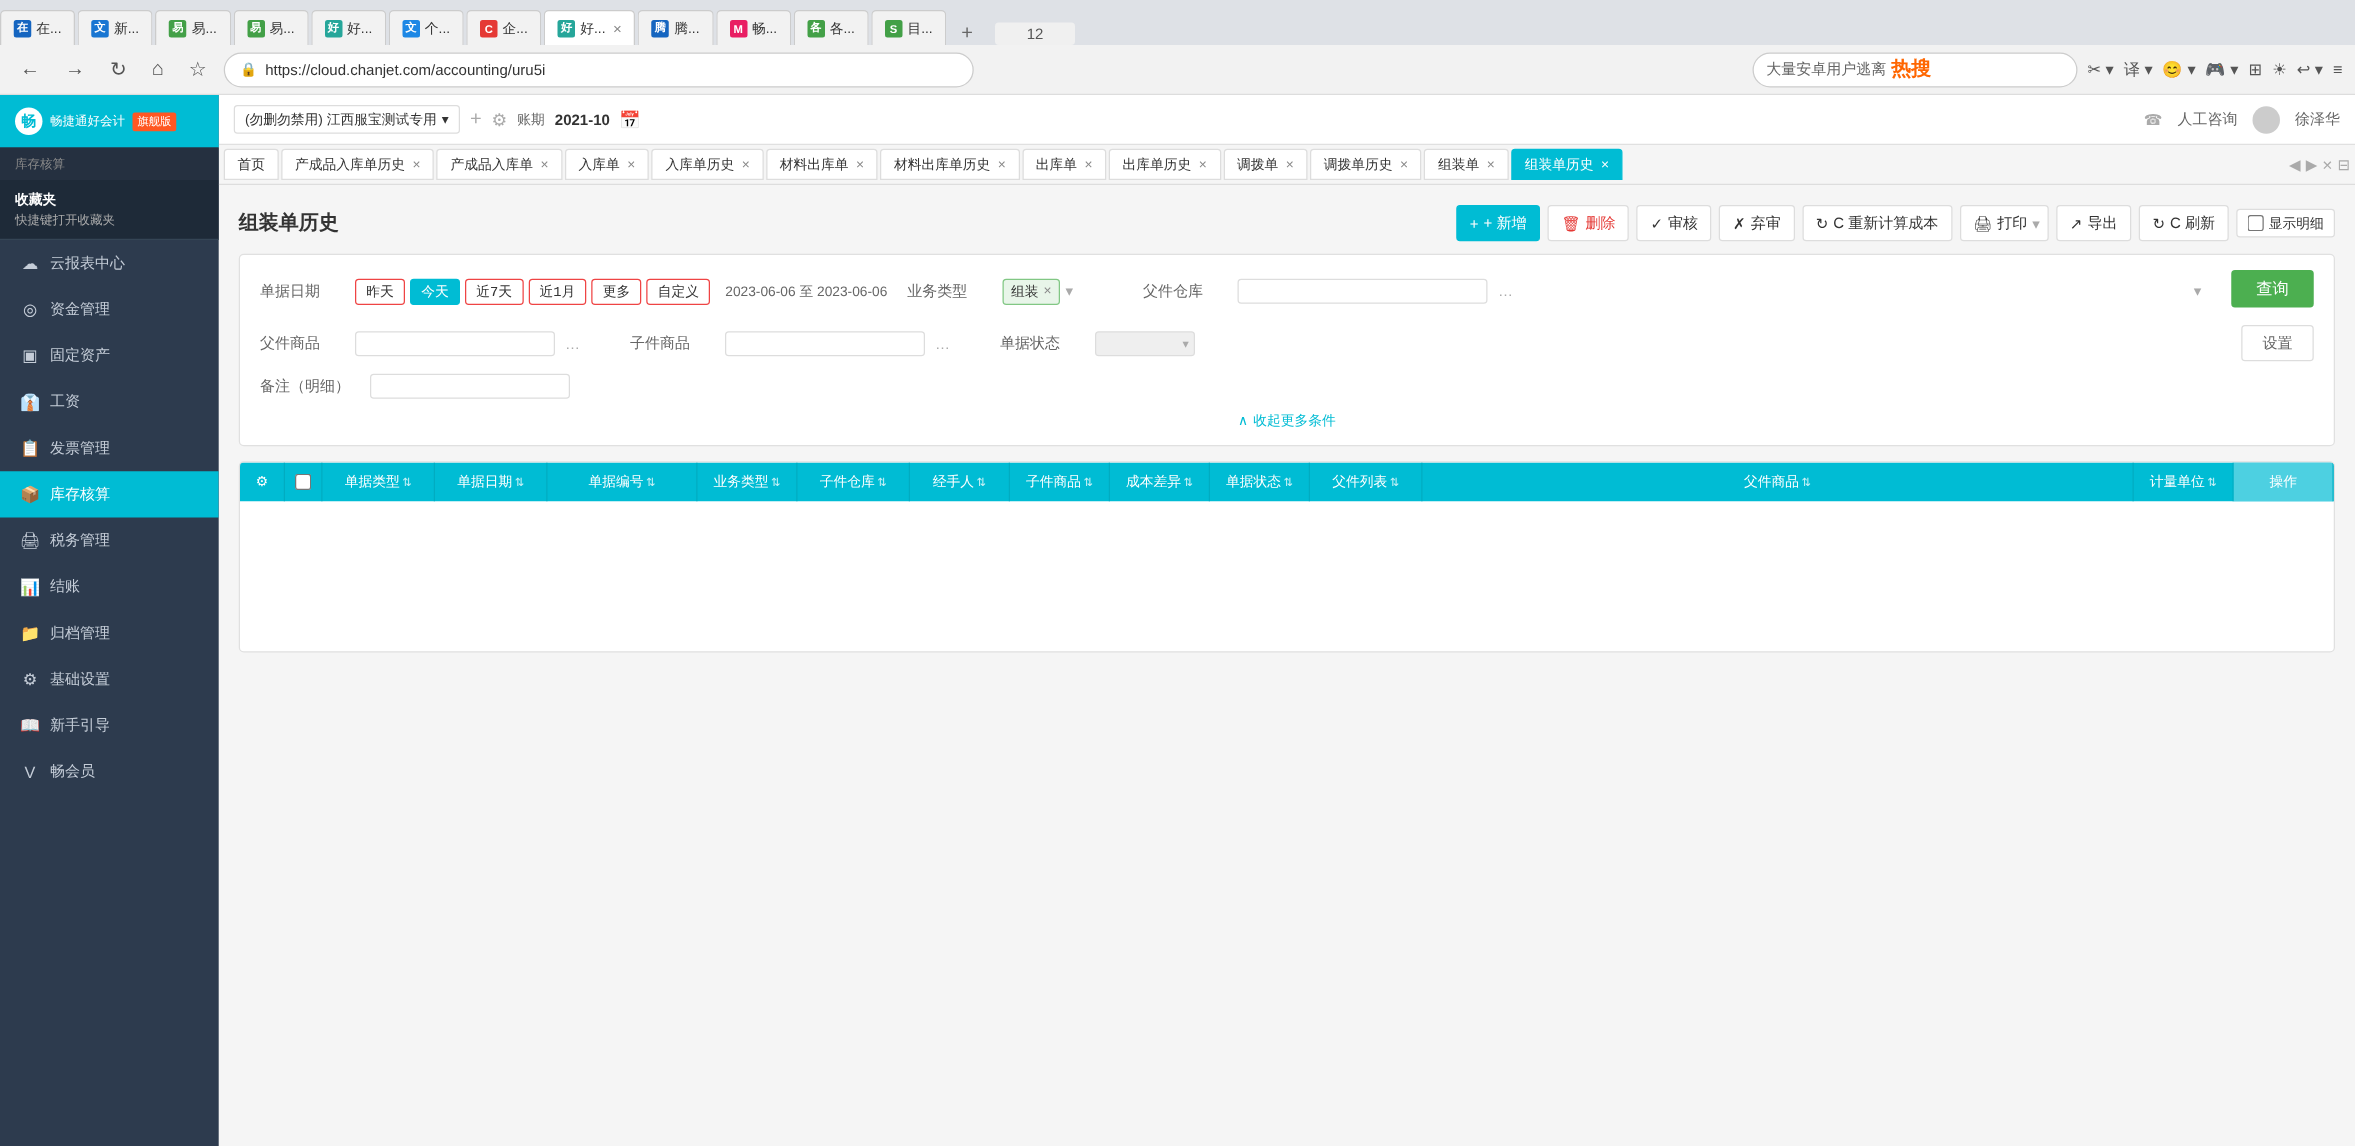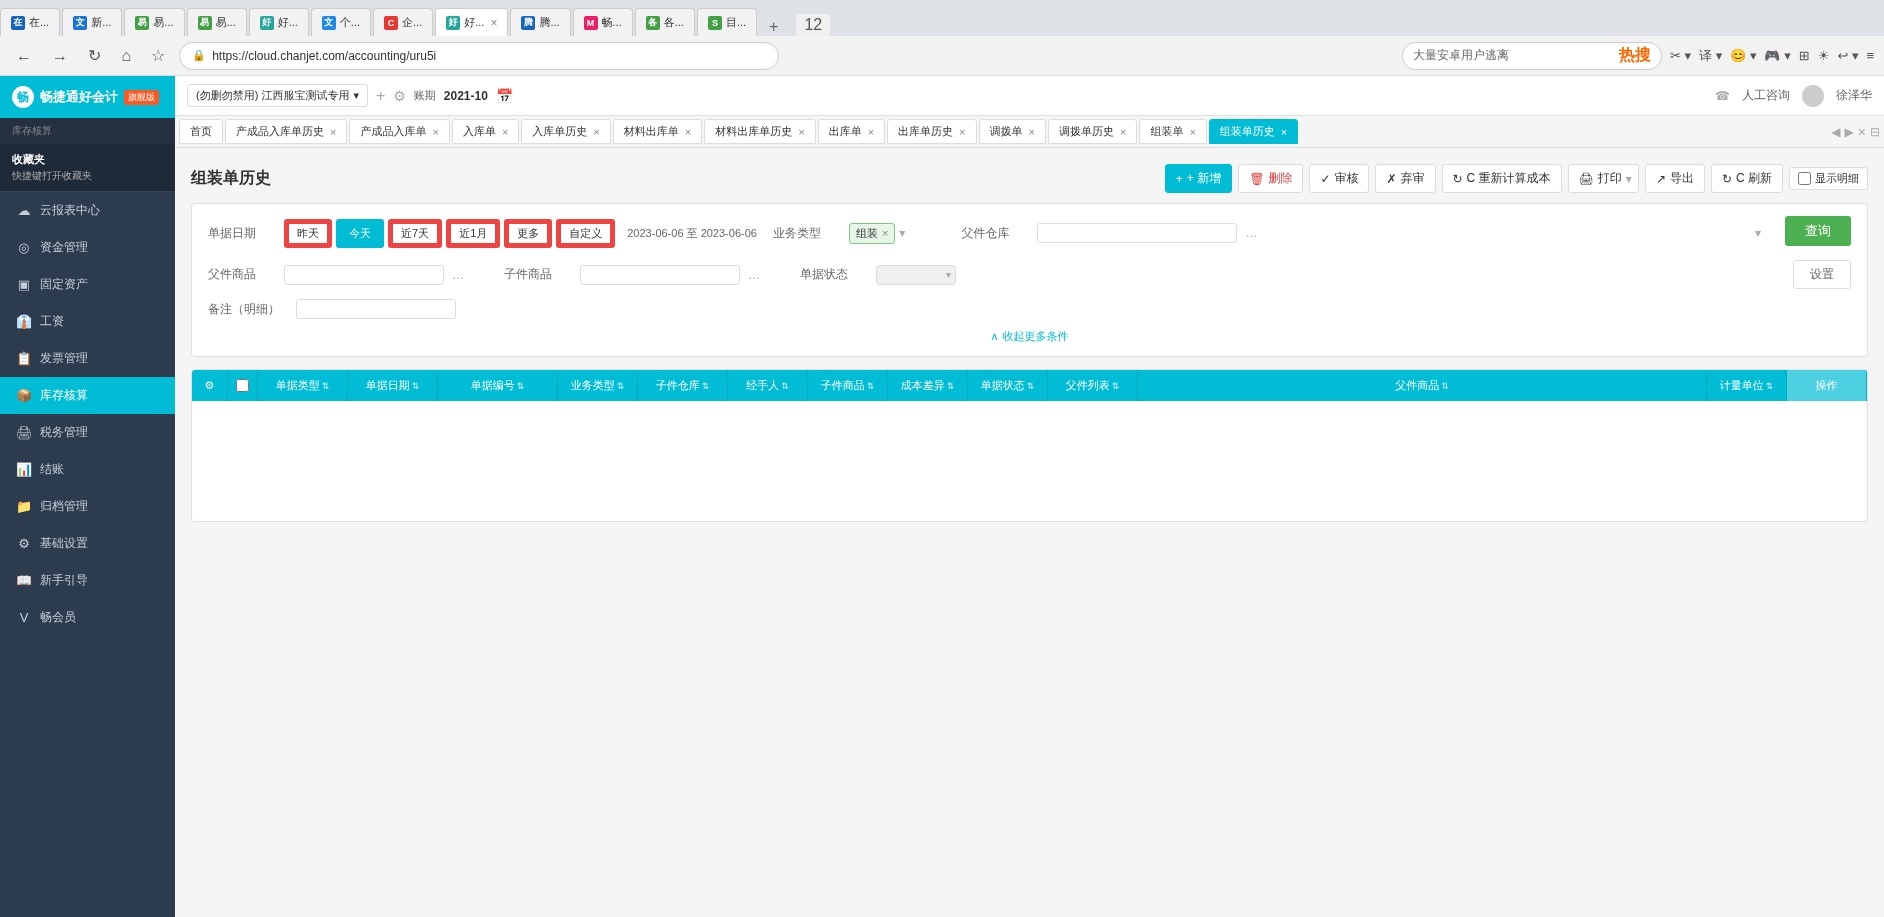--- a/index.html
+++ b/index.html
@@ -9,31 +9,31 @@
     .browser-tab.active { background: #fff; z-index: 2; }
     .browser-tab .tab-favicon { width: 14px; height: 14px; margin-right: 4px; border-radius: 2px; display: inline-flex; align-items: center; justify-content: center; font-size: 9px; font-weight: bold; }
     .browser-tab .tab-close { margin-left: 6px; color: #888; font-size: 12px; }
     .browser-tab-new { padding: 0 10px; color: #666; font-size: 16px; cursor: pointer; }
 
     
     .browser-nav { background: #f2f2f2; height: 40px; display: flex; align-items: center; padding: 0 10px; gap: 8px; border-bottom: 1px solid #ddd; }
     .nav-btn { color: #555; font-size: 16px; cursor: pointer; padding: 2px 6px; border-radius: 3px; }
     .address-bar { flex: 1; max-width: 600px; height: 28px; border: 1px solid #ccc; border-radius: 14px; background: #fff; display: flex; align-items: center; padding: 0 12px; font-size: 12px; color: #333; }
     .address-bar .lock { color: #2a7; margin-right: 6px; font-size: 11px; }
-    .search-bar { flex: 0 0 260px; height: 28px; border: 1px solid #ccc; border-radius: 14px; background: #fff; display: flex; align-items: center; padding: 0 10px; font-size: 12px; color: #666; margin-left: auto; justify-content: space-between; }
+    .search-bar { flex: 0 0 260px; height: 28px; border: 1px solid #ccc; border-radius: 14px; background: #fff; display: flex; align-items: center; padding: 0 10px; font-size: 12px; color: #666; margin-left: auto; }
     .hot-tag { color: #f60; font-size: 16px; font-weight: bold; margin-left: 4px; }
     .nav-actions { display: flex; align-items: center; gap: 8px; color: #555; font-size: 13px; }
 
     
     .app-container { display: flex; height: calc(917px - 76px); }
 
     
     .sidebar { width: 175px; background: #2d3b4e; display: flex; flex-direction: column; height: 100%; }
     .sidebar-logo { background: #00bcd4; padding: 10px 12px; display: flex; align-items: center; gap: 6px; }
-    .sidebar-logo-text { color: #fff; font-size: 13px; font-weight: bold; }
+    .sidebar-logo-text { color: #fff; font-size: 10px; font-weight: normal; }
     .sidebar-logo-badge { background: #ff5722; color: #fff; font-size: 9px; padding: 1px 4px; border-radius: 2px; }
     .sidebar-company { padding: 6px 12px; color: #aaa; font-size: 11px; background: #253040; }
     .sidebar-fav { padding: 8px 12px; color: #ccc; font-size: 11px; background: #1e2a38; border-bottom: 1px solid #354555; }
     .sidebar-fav-title { color: #fff; font-weight: bold; margin-bottom: 2px; }
     .sidebar-menu { flex: 1; overflow-y: auto; }
     .sidebar-item { display: flex; align-items: center; padding: 10px 16px; color: #c5cdd8; font-size: 12px; cursor: pointer; gap: 8px; }
     .sidebar-item.active { background: #00bcd4; color: #fff; }
     .sidebar-icon { width: 16px; height: 16px; display: flex; align-items: center; justify-content: center; font-size: 13px; }
 
     
@@ -55,21 +55,21 @@
     .toolbar-btn { display: flex; align-items: center; gap: 4px; padding: 5px 10px; border: 1px solid #ddd; background: #fff; border-radius: 3px; font-size: 12px; color: #333; cursor: pointer; }
     .toolbar-btn.primary { background: #00bcd4; color: #fff; border-color: #00bcd4; }
     .toolbar-btn.danger { color: #e53935; }
     .toolbar-btn.with-arrow { padding-right: 6px; }
 
     
     .filter-section { background: #fff; border: 1px solid #e0e0e0; border-radius: 4px; padding: 12px 16px; margin-bottom: 12px; }
     .filter-row { display: flex; align-items: center; gap: 16px; margin-bottom: 10px; flex-wrap: wrap; }
     .filter-label { font-size: 12px; color: #666; white-space: nowrap; min-width: 60px; }
     .filter-date-btns { display: flex; gap: 4px; align-items: center; }
-    .date-btn { padding: 2px 8px; border: 5px solid #ef4444; border-radius: 3px; font-size: 11px; color: #333; cursor: pointer; background: #fff; }
+    .date-btn { padding: 2px 8px; border: 1px solid #ef4444; border-radius: 3px; font-size: 11px; color: #333; cursor: pointer; background: #fff; font-family: Liberation Mono, monospace; }
     .date-btn.active { background: #00bcd4; color: #fff; border-color: #00bcd4; }
     .date-range { font-size: 11px; color: #666; margin-left: 8px; }
     .filter-tag { display: inline-flex; align-items: center; gap: 4px; background: #e8f5e9; border: 1px solid #81c784; border-radius: 3px; padding: 2px 6px; font-size: 11px; color: #333; }
     .filter-tag .tag-x { color: #888; cursor: pointer; }
     .filter-input { border: 1px solid #ddd; border-radius: 3px; padding: 3px 6px; font-size: 11px; width: 160px; }
     .filter-dots { color: #aaa; cursor: pointer; padding: 0 4px; }
     .filter-select { border: 1px solid #ddd; border-radius: 3px; padding: 3px 20px 3px 6px; font-size: 11px; min-width: 80px; appearance: none; cursor: pointer; }
     .filter-select-wrapper { position: relative; display: inline-flex; align-items: center; }
     .filter-select-wrapper::after { content: '▾'; position: absolute; right: 5px; color: #aaa; pointer-events: none; font-size: 10px; }
     .collapse-btn { display: flex; align-items: center; gap: 4px; font-size: 11px; color: #00bcd4; cursor: pointer; margin: 4px auto 0; width: fit-content; }
@@ -160,21 +160,21 @@
   </div>
   <div class="browser-tab">
     <span class="tab-favicon" style="background:#43a047;color:#fff;">各</span>
     <span>各...</span>
   </div>
   <div class="browser-tab">
     <span class="tab-favicon" style="background:#43a047;color:#fff;">S</span>
     <span>目...</span>
   </div>
   <span class="browser-tab-new">+</span>
-  <span style="margin-left:8px;font-size:16px;background:#f0f0f0;padding:2px 8px;border-radius:3px;color:#555;">12</span>
+  <span style="margin-left:8px;font-size:12px;background:#f0f0f0;padding:2px 25px;border-radius:3px;color:#555;">12</span>
 </div>
 
 <div class="browser-nav">
   <span class="nav-btn">←</span>
   <span class="nav-btn">→</span>
   <span class="nav-btn">↻</span>
   <span class="nav-btn">⌂</span>
   <span class="nav-btn">☆</span>
   <div class="address-bar">
     <span class="lock">🔒</span>

